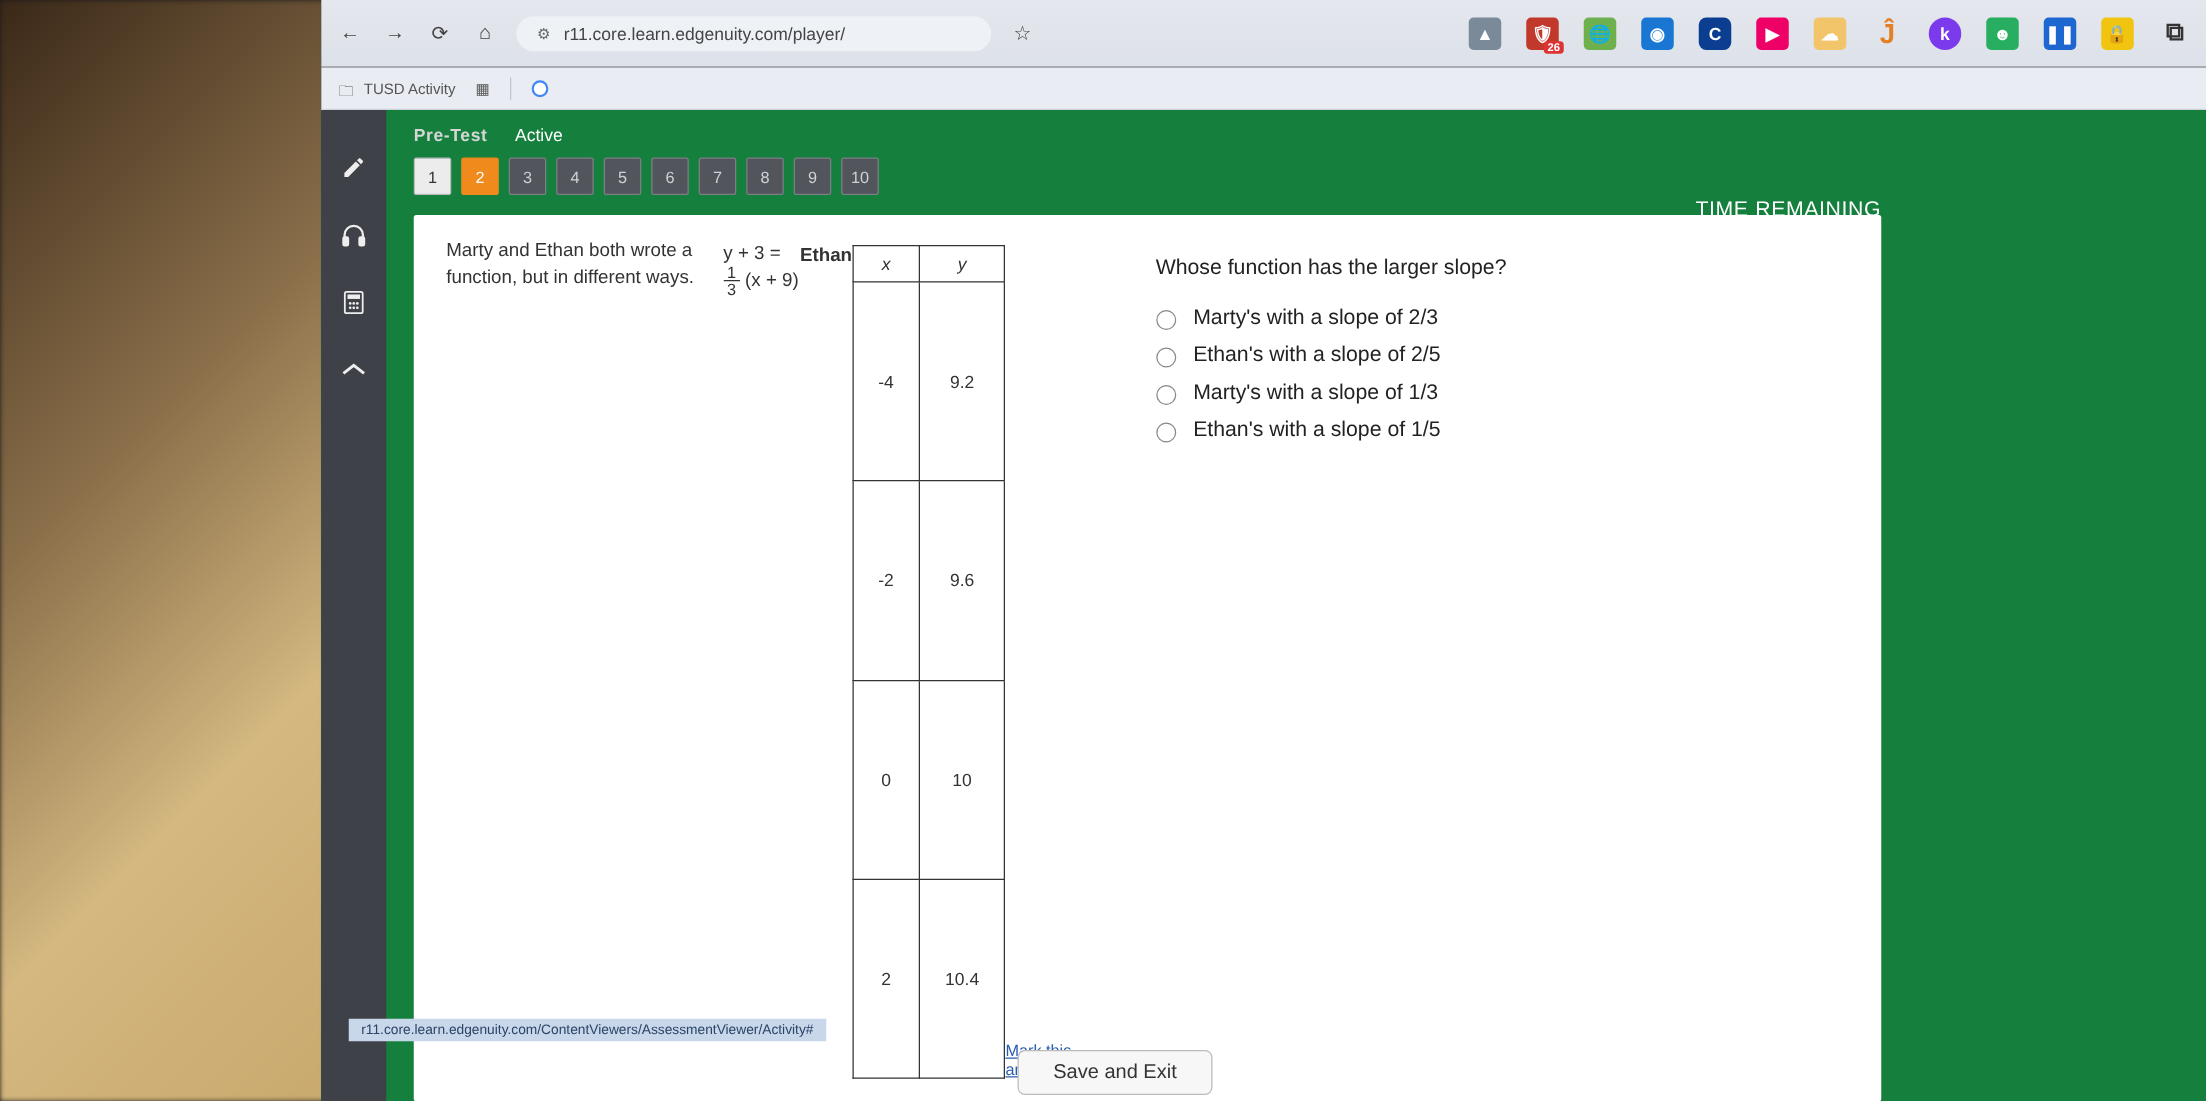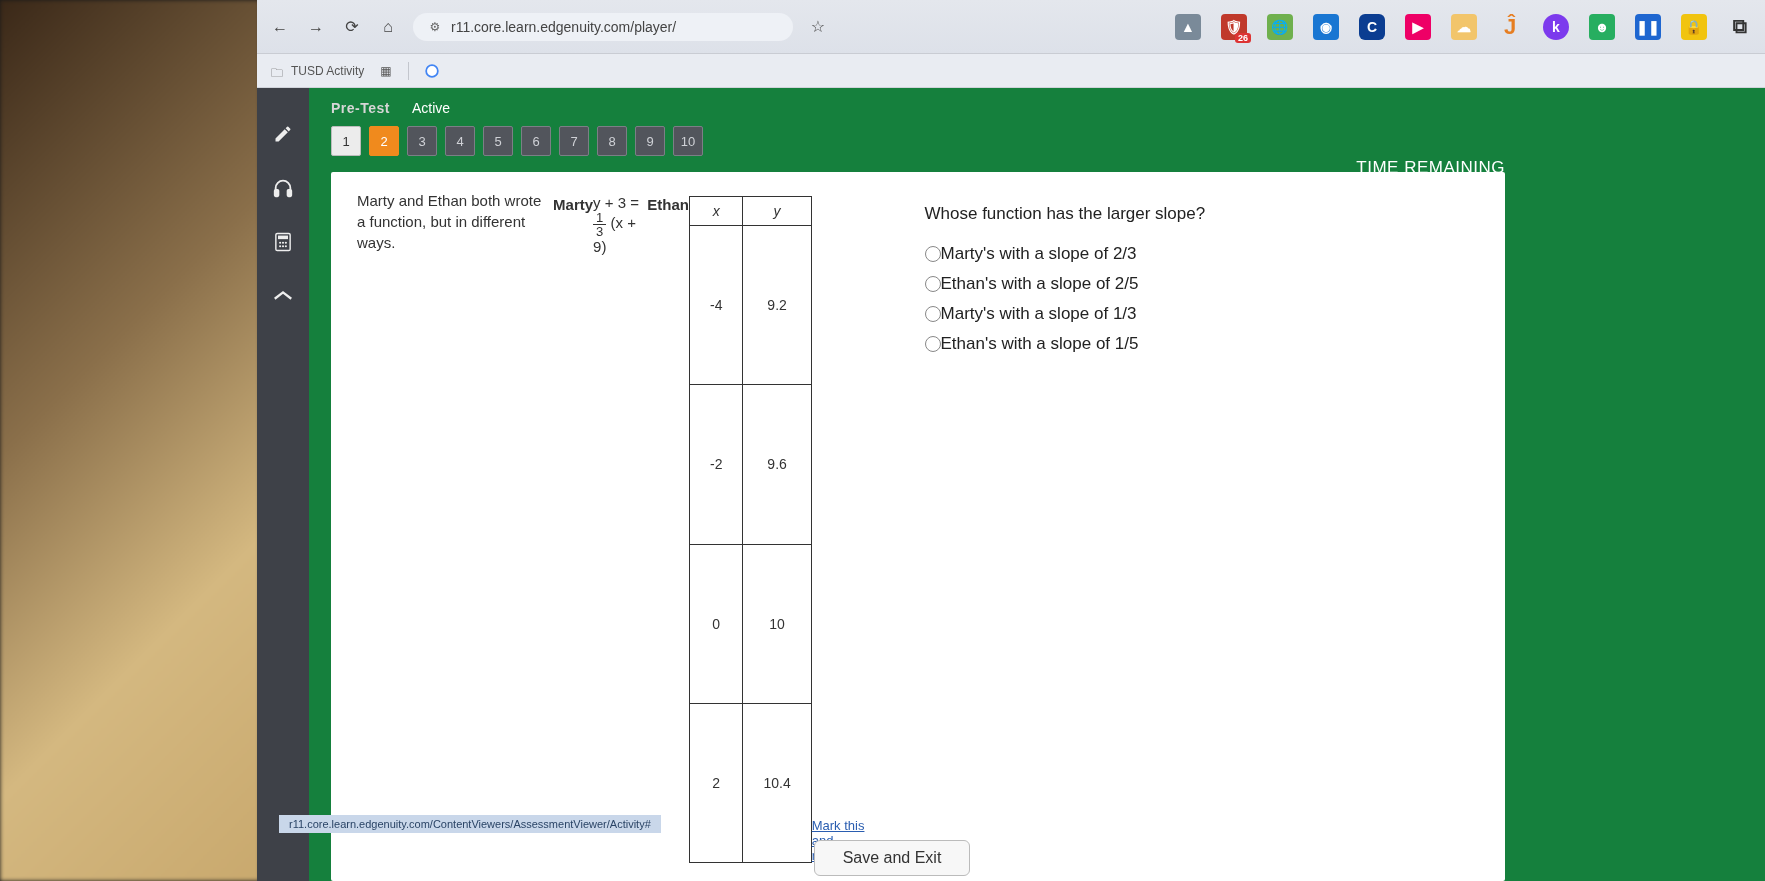--- a/index.html
+++ b/index.html
@@ -214,21 +214,22 @@
 }
 .card-right {
   flex:1;
   padding: 30px 30px;
   font-size: 17px;
   color: #222;
 }
 .question { margin-bottom: 18px; line-height:1.4;}
 .opt-row {
   display:flex;
-  align-items:center;
+  align-items:flex-end;
+  gap: 14px;
   margin: 10px 0;
   cursor:pointer;
 }
 .radio {
   width: 16px; height:16px;
   border: 1.5px solid #888;
   border-radius: 50%;
 }
 .bottom-bar {
   position:absolute;
@@ -363,21 +364,20 @@
         </div>
 
       <div class="timer-block">
         <div class="timer-label">TIME REMAINING</div>
         <div class="timer-val">59:41</div>
       </div>
 
       <div class="card">
         <div class="card-left">
           <div class="prompt">Marty and Ethan both wrote a function, but in different ways.</div>
-          <div class="person-lbl">Marty</div>
           <div class="eqn">
             <span>y + 3 =</span>
             <span class="frac">
               <span class="num">1</span>
               <span class="den">3</span>
             </span>
             <span>(x + 9)</span>
           </div>
           <div class="person-lbl">Ethan</div>
           <table class="tbl">

